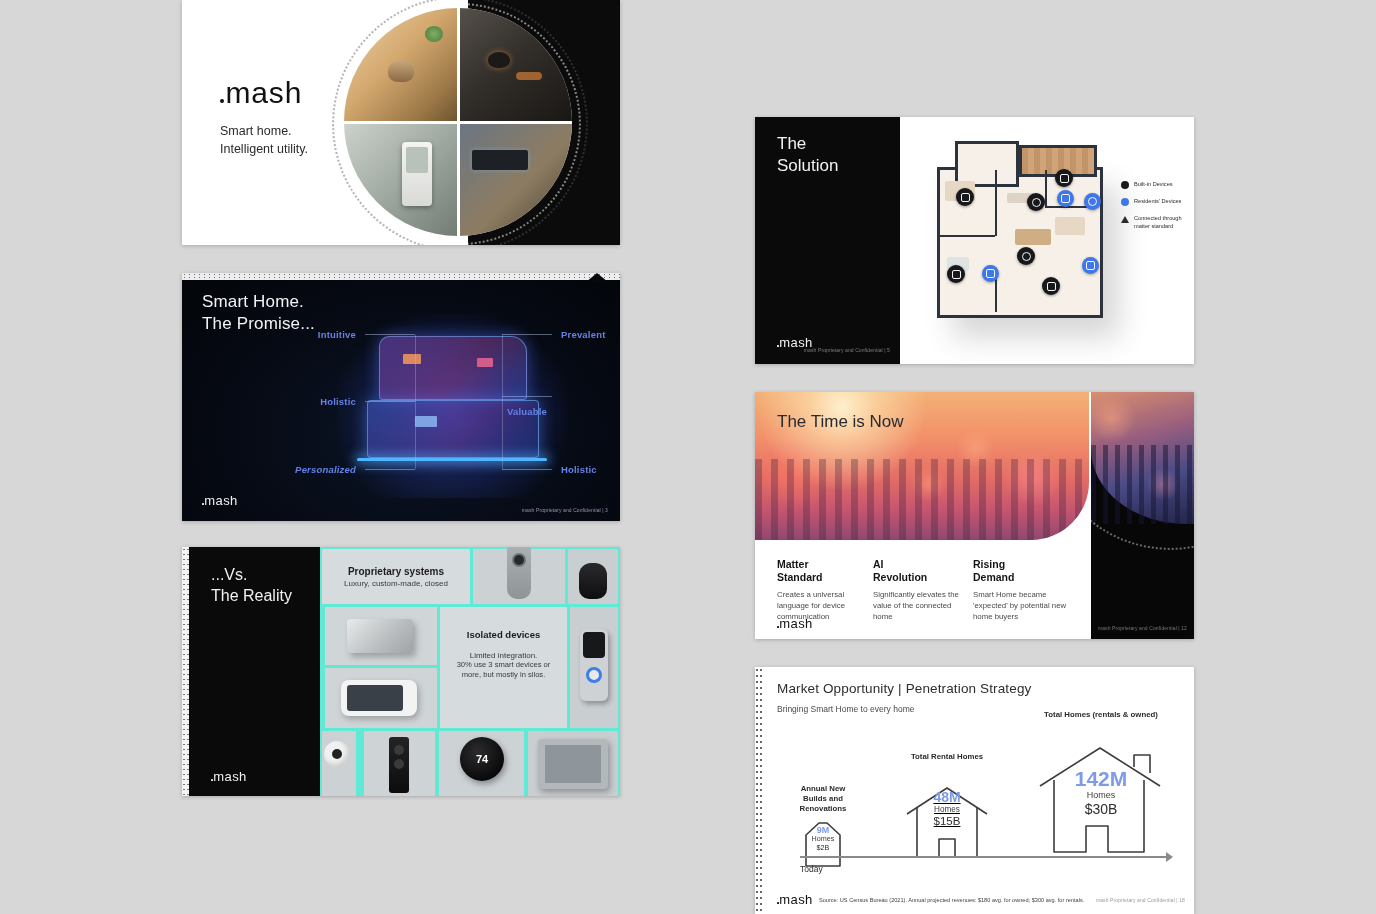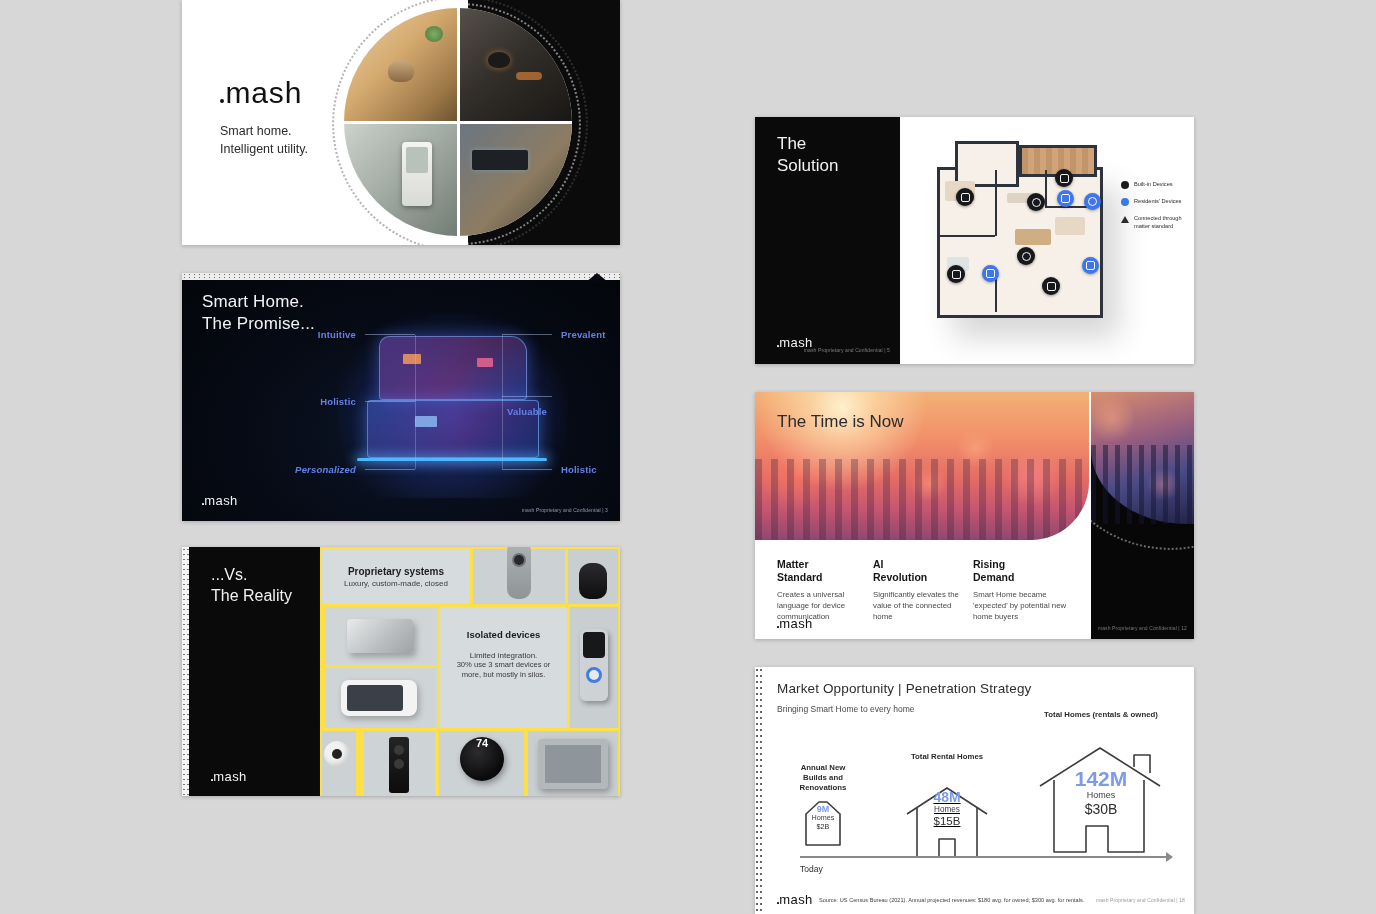--- a/index.html
+++ b/index.html
@@ -55,21 +55,21 @@
   #s2 .p-line{width:50px;height:1px;background:rgba(190,205,235,.45);}
   #s2 .brand{left:20px;top:220px;font-size:13px;}
   #s2 .footer{left:0;top:234px;width:426px;text-align:right;color:#8e9ab0;}
 
   
   #s3{left:182px;top:547px;width:438px;height:249px;background:#fbfbfb;}
   #s3 .edge{left:0;top:0;width:7px;height:249px;background:#f4f4f4;background-image:radial-gradient(rgba(0,0,0,.5) .5px,transparent .6px);background-size:4px 5px;}
   #s3 .black-panel{left:7px;top:0;width:131px;height:249px;background:#0a0a0a;}
   #s3 .title{left:22px;top:18px;font-size:16px;line-height:1.3;font-weight:500;color:#f2f2f2;}
   #s3 .brand{left:22px;top:222px;font-size:13px;}
-  #s3 .shelf{left:138px;top:0;width:300px;height:249px;background:#fde047;}
+  #s3 .shelf{left:138px;top:0;width:300px;height:249px;background:#5eead4;}
   #s3 .cell{position:absolute;background:#d2d7da;}
   #s3 .c1{left:2px;top:2px;width:148px;height:55px;display:flex;flex-direction:column;justify-content:center;align-items:center;background:#d6dbdd;}
   #s3 .c1 .t{font-size:10px;font-weight:bold;color:#1c1c1c;}
   #s3 .c1 .s{font-size:8px;color:#3a3a3a;margin-top:2px;}
   #s3 .c2{left:153px;top:2px;width:92px;height:55px;background:#ccd1d4;}
   #s3 .doorbell{position:absolute;left:34px;top:-8px;width:24px;height:58px;border-radius:10px;background:linear-gradient(180deg,#aeb3b6,#8f9497);}
   #s3 .doorbell:after{content:"";position:absolute;left:7px;top:14px;width:10px;height:10px;border-radius:50%;background:#26282a;box-shadow:0 0 0 2px #6f7477;}
   #s3 .c3{left:248px;top:2px;width:50px;height:55px;background:#c9ced1;}
   #s3 .homepod{position:absolute;left:11px;top:14px;width:28px;height:36px;border-radius:12px 12px 10px 10px;background:linear-gradient(180deg,#2a2a2c,#0e0e10);}
   #s3 .c4{left:5px;top:60px;width:112px;height:58px;background:#d0d5d8;}
@@ -85,21 +85,21 @@
   #s3 .ringdev{position:absolute;left:10px;top:22px;width:28px;height:72px;border-radius:6px;background:#cfd2d4;box-shadow:2px 3px 5px rgba(0,0,0,.3);}
   #s3 .ringdev .cam{position:absolute;left:3px;top:3px;width:22px;height:26px;border-radius:4px;background:#17181a;}
   #s3 .ringdev .btn{position:absolute;left:6px;top:38px;width:16px;height:16px;border-radius:50%;border:3px solid #3f7de8;background:#e8eaea;box-sizing:border-box;}
   #s3 .c8{left:2px;top:184px;width:34px;height:65px;background:#ccd1d4;}
   #s3 .webcam{position:absolute;left:2px;top:10px;width:26px;height:26px;border-radius:50%;background:#f0f1f1;box-shadow:inset -3px -3px 5px rgba(0,0,0,.15);}
   #s3 .webcam:after{content:"";position:absolute;left:8px;top:8px;width:10px;height:10px;border-radius:50%;background:#222;}
   #s3 .c9{left:44px;top:184px;width:71px;height:65px;background:#ced3d6;}
   #s3 .tower{position:absolute;left:25px;top:6px;width:20px;height:56px;border-radius:3px;background:linear-gradient(180deg,#242424,#0c0c0c);}
   #s3 .tower:after{content:"";position:absolute;left:5px;top:8px;width:10px;height:10px;border-radius:50%;background:#3a3a3a;box-shadow:0 14px 0 #3a3a3a;}
   #s3 .c10{left:119px;top:184px;width:85px;height:65px;background:#cdd2d5;}
-  #s3 .thermo{position:absolute;left:21px;top:6px;width:44px;height:44px;border-radius:50%;background:radial-gradient(circle at 40% 35%,#2c2c2e,#0a0a0b 70%);display:flex;align-items:flex-start;justify-content:center;color:#fff;font-size:11px;font-weight:bold;box-shadow:2px 3px 6px rgba(0,0,0,.35);}
+  #s3 .thermo{position:absolute;left:21px;top:6px;width:44px;height:44px;border-radius:50%;background:radial-gradient(circle at 40% 35%,#2c2c2e,#0a0a0b 70%);display:flex;align-items:center;justify-content:center;color:#fff;font-size:11px;font-weight:bold;box-shadow:2px 3px 6px rgba(0,0,0,.35);}
   #s3 .c11{left:208px;top:184px;width:90px;height:65px;background:#c9ced1;}
   #s3 .frame{position:absolute;left:10px;top:8px;width:70px;height:50px;border-radius:4px;background:#b3b8bb;box-shadow:2px 3px 6px rgba(0,0,0,.3);}
   #s3 .frame:after{content:"";position:absolute;left:7px;top:6px;width:56px;height:38px;background:#8f969b;}
   #s3 .footer{left:0;top:237px;width:432px;text-align:right;color:#6c6c6c;}
 
   
   #s4{left:755px;top:117px;width:439px;height:247px;background:#fff;}
   #s4 .black-panel{left:0;top:0;width:145px;height:247px;background:#0a0a0a;}
   #s4 .title{left:22px;top:16px;font-size:17px;line-height:1.3;font-weight:500;color:#f2f2f2;}
   #s4 .brand{left:22px;top:218px;font-size:13px;}
@@ -393,21 +393,21 @@
       <div class="b">Smart Home became 'expected' by potential new home buyers</div>
     </div>
     <div class="abs logo brand"><i class="logo-dot"></i><span>mash</span></div>
   </div>
 
   <div class="slide" id="s6">
     <div class="abs edge"></div>
     <div class="abs title">Market Opportunity | Penetration Strategy</div>
     <div class="abs subtitle">Bringing Smart Home to every home</div>
 
-    <div class="house" style="left:36px;top:96px;width:64px;height:84px;">
+    <div class="house" style="left:36px;top:117px;width:64px;height:84px;">
       <div class="h-label">Annual New Builds and Renovations</div>
       <svg style="left:12px;top:34px;" width="40" height="50" viewBox="0 0 40 50">
         <path d="M3 48 V17 L16 5 H24 L37 17 V48 Z" fill="none" stroke="#3c3c3c" stroke-width="1.6" stroke-linejoin="round"></path>
       </svg>
       <div class="vals" style="left:6px;top:42px;width:52px;">
         <div class="v-num" style="font-size:9px;">9M</div>
         <div class="v-unit" style="font-size:7.2px;">Homes</div>
         <div class="v-rev" style="font-size:7.2px;">$2B</div>
       </div>
     </div>

